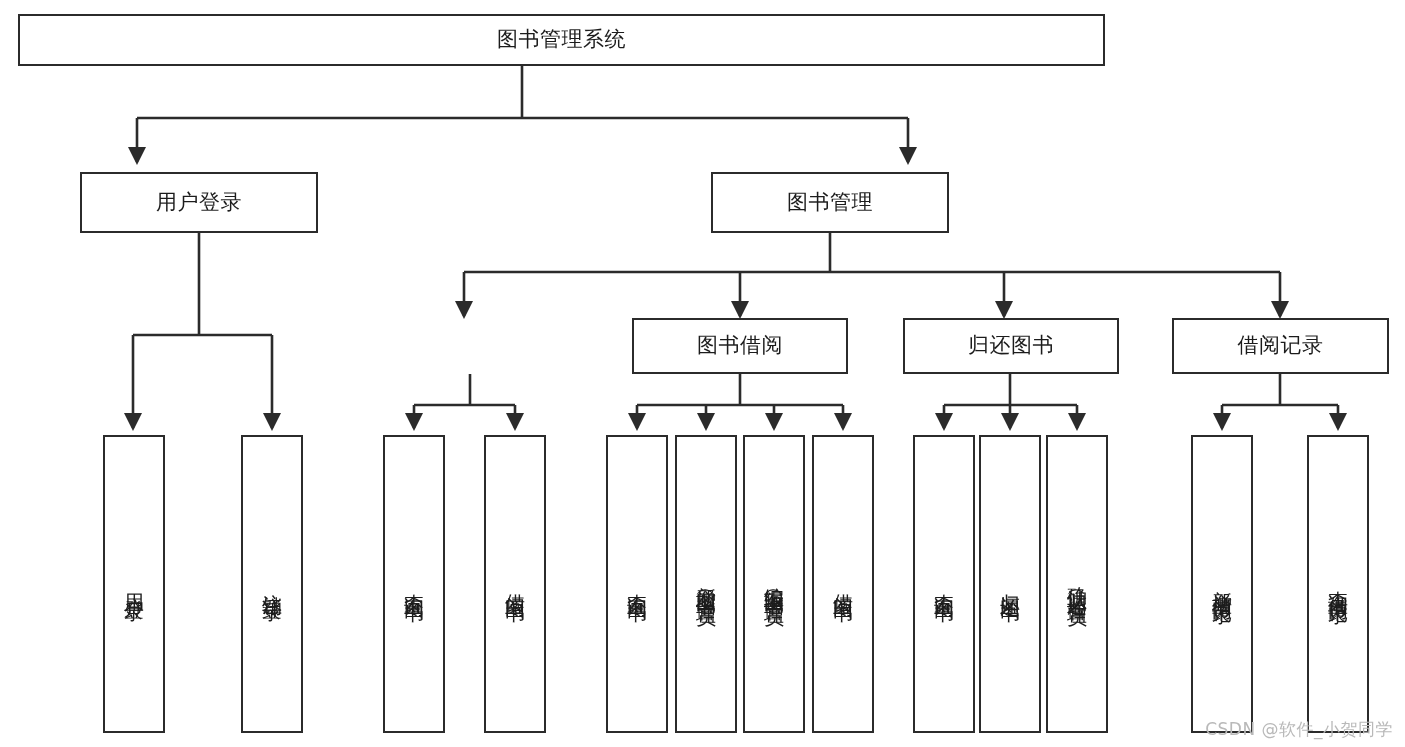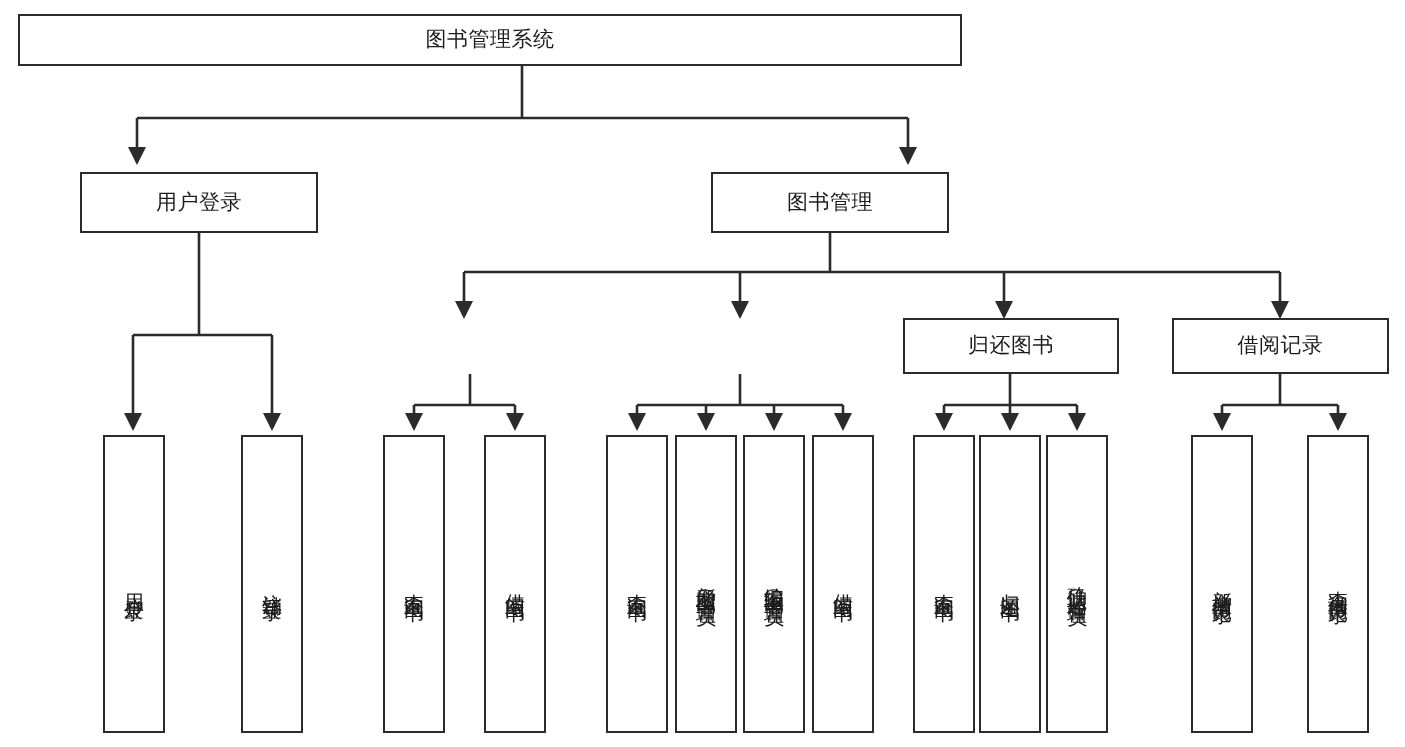--- a/index.html
+++ b/index.html
@@ -115,31 +115,34 @@
       <path d="M 1010 405 L 1010 428" marker-end="url(#arrow)"></path>
       <path d="M 1077 405 L 1077 428" marker-end="url(#arrow)"></path>
 
       <path d="M 1280 374 L 1280 405"></path>
       <path d="M 1222 405 L 1338 405"></path>
       <path d="M 1222 405 L 1222 428" marker-end="url(#arrow)"></path>
       <path d="M 1338 405 L 1338 428" marker-end="url(#arrow)"></path>
     </g>
   </svg>
 
-  <div class="node horiz" style="left:18px; top:14px; width:944px; height:52px;">
+  <div class="node horiz" style="left:18px; top:14px; width:1087px; height:52px;">
     <span class="label">图书管理系统</span>
   </div>
 
   <div class="node horiz" style="left:80px; top:172px; width:238px; height:61px;">
     <span class="label">用户登录</span>
   </div>
   <div class="node horiz" style="left:711px; top:172px; width:238px; height:61px;justify-content:center;">
     <span class="label">图书管理</span>
   </div>
 
+  <div class="node horiz" style="left:632px; top:318px; width:216px; height:56px;">
+    <span class="label">图书借阅</span>
+  </div>
   <div class="node horiz" style="left:903px; top:318px; width:216px; height:56px;">
     <span class="label">归还图书</span>
   </div>
   <div class="node horiz" style="left:1172px; top:318px; width:217px; height:56px;">
     <span class="label">借阅记录</span>
   </div>
 
   <div class="node vert" style="left:103px; top:435px; width:62px; height:298px;">
     <span class="label">用户登录</span>
   </div>
@@ -177,13 +180,14 @@
     <span class="label">确认归还（管理员）</span>
   </div>
 
   <div class="node vert" style="left:1191px; top:435px; width:62px; height:298px;">
     <span class="label">新增借阅记录</span>
   </div>
   <div class="node vert" style="left:1307px; top:435px; width:62px; height:298px;">
     <span class="label">查询借阅记录</span>
   </div>
 
+  <div class="watermark">CSDN @软件_小贺同学</div>
 </div>
 
 </body></html>

